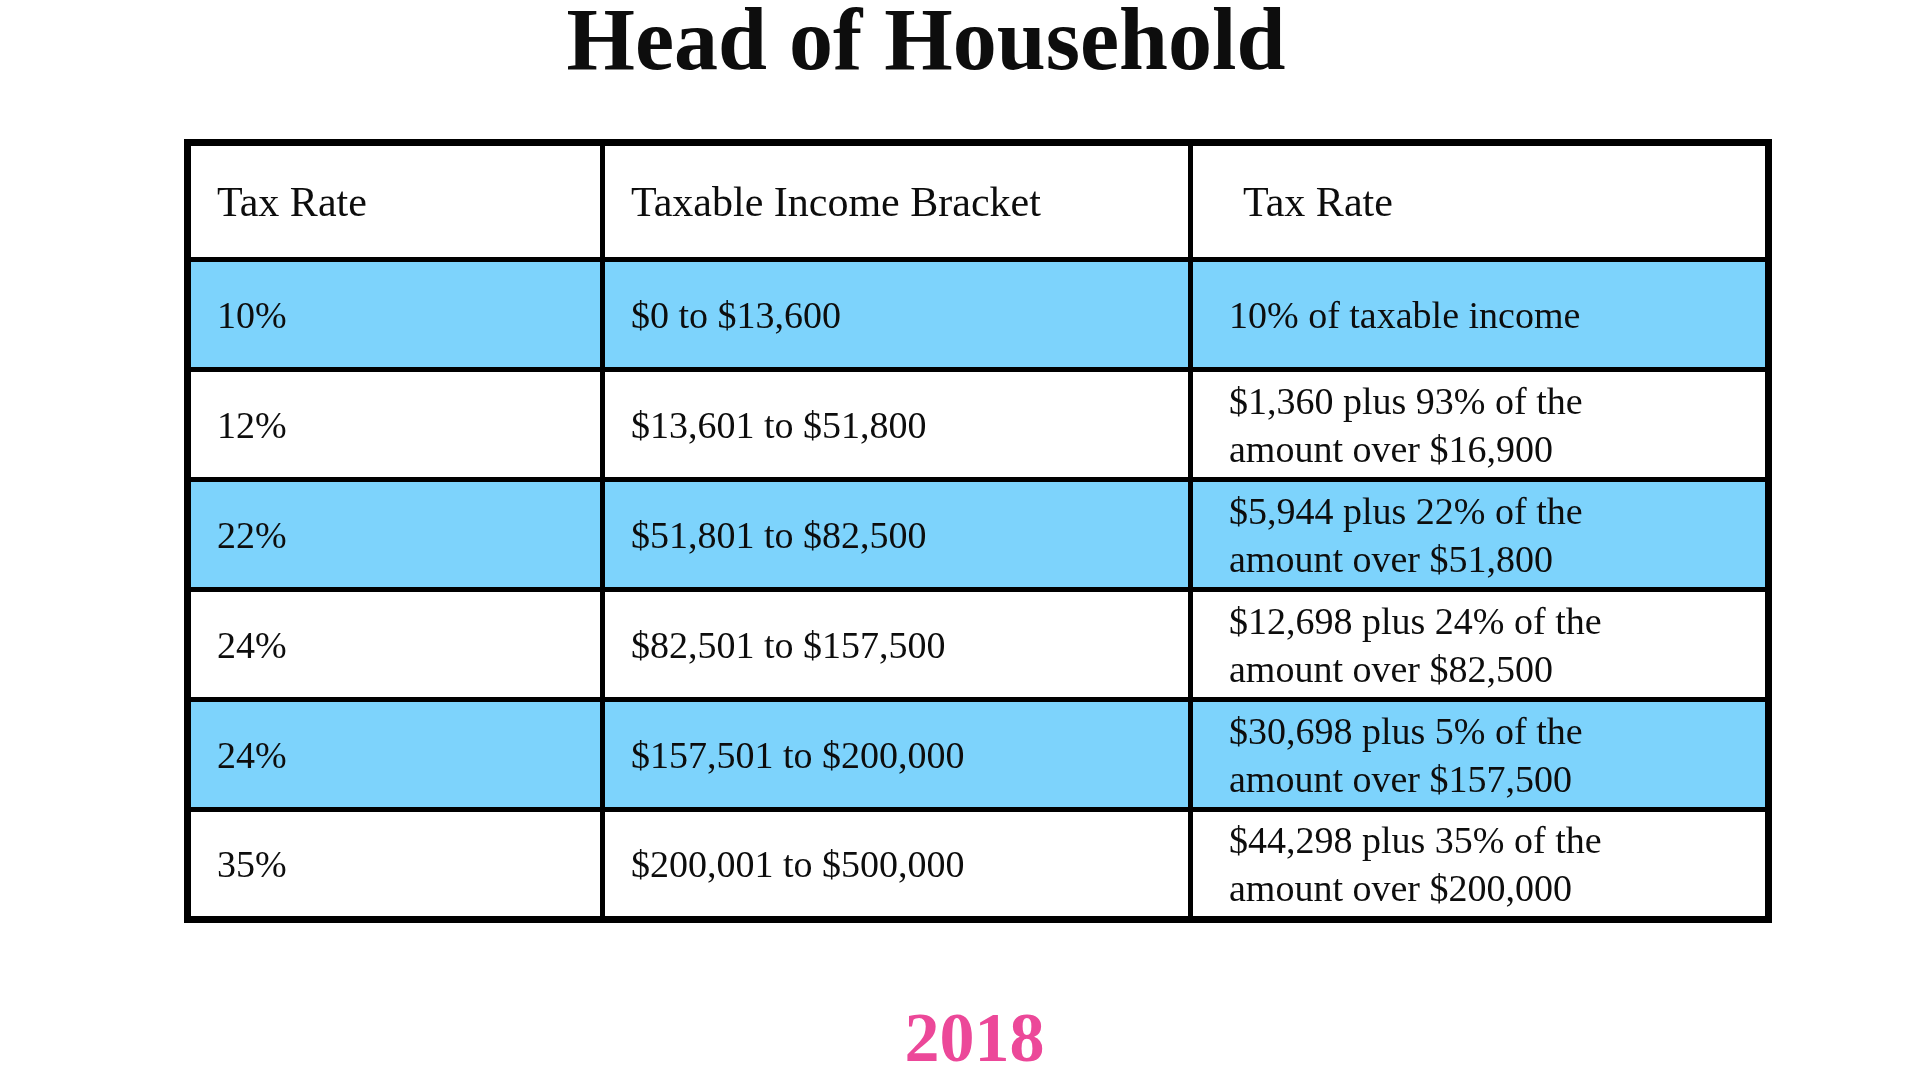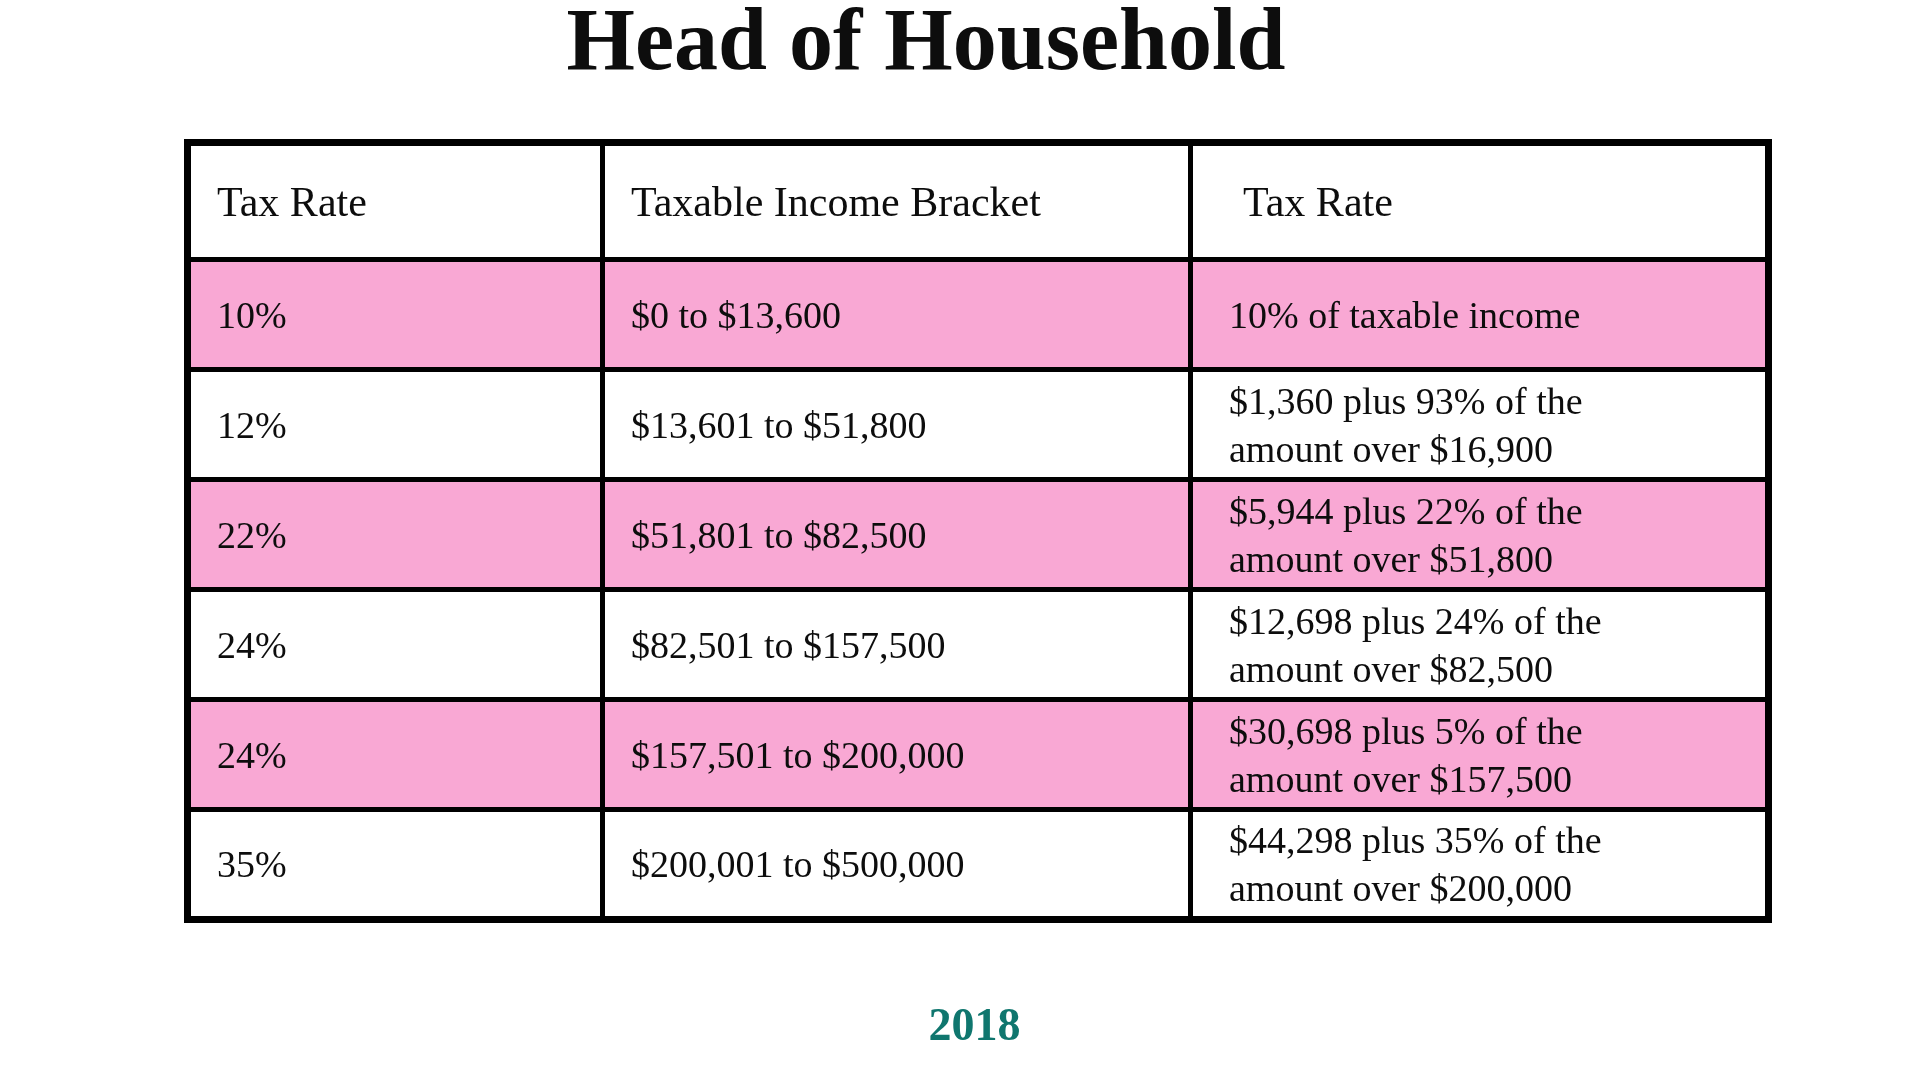--- a/index.html
+++ b/index.html
@@ -52,31 +52,31 @@
     padding: 0 0 0 26px;
   }
   .tax-table th.c3 { padding-left: 50px; }
   .tax-table td {
     font-size: 38px;
     font-weight: 400;
     padding: 0 0 0 26px;
   }
   .tax-table td.owed { padding-left: 36px; }
   .tax-table td.owed .line { line-height: 48px; }
-  tr.alt { background: #f9a8d4; }
+  tr.alt { background: #7dd3fc; }
   .year {
     position: absolute;
     top: 998px;
     left: 0;
     width: 1581px;
     margin-left: 184px;
     text-align: center;
-    font-size: 46px;
+    font-size: 70px;
     font-weight: 600;
-    color: #0f766e;
+    color: #ec4899;
   }
 </style>
 </head>
 <body>
 
 <div class="page">
 
   <h1 class="title">Head of Household</h1>
 
   <table class="tax-table">

